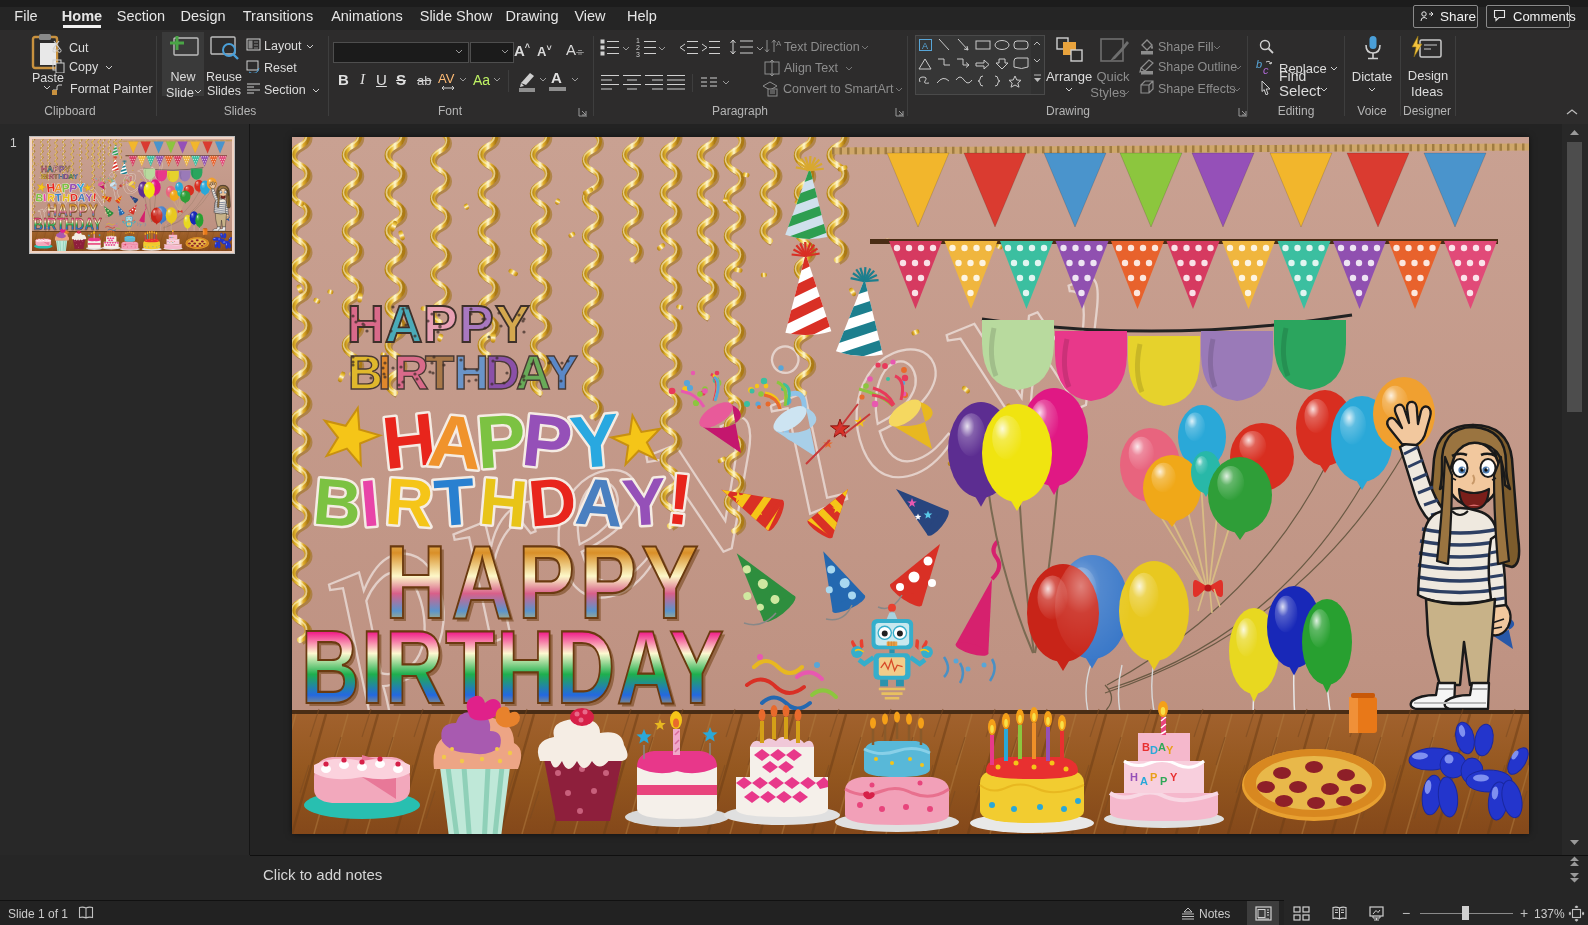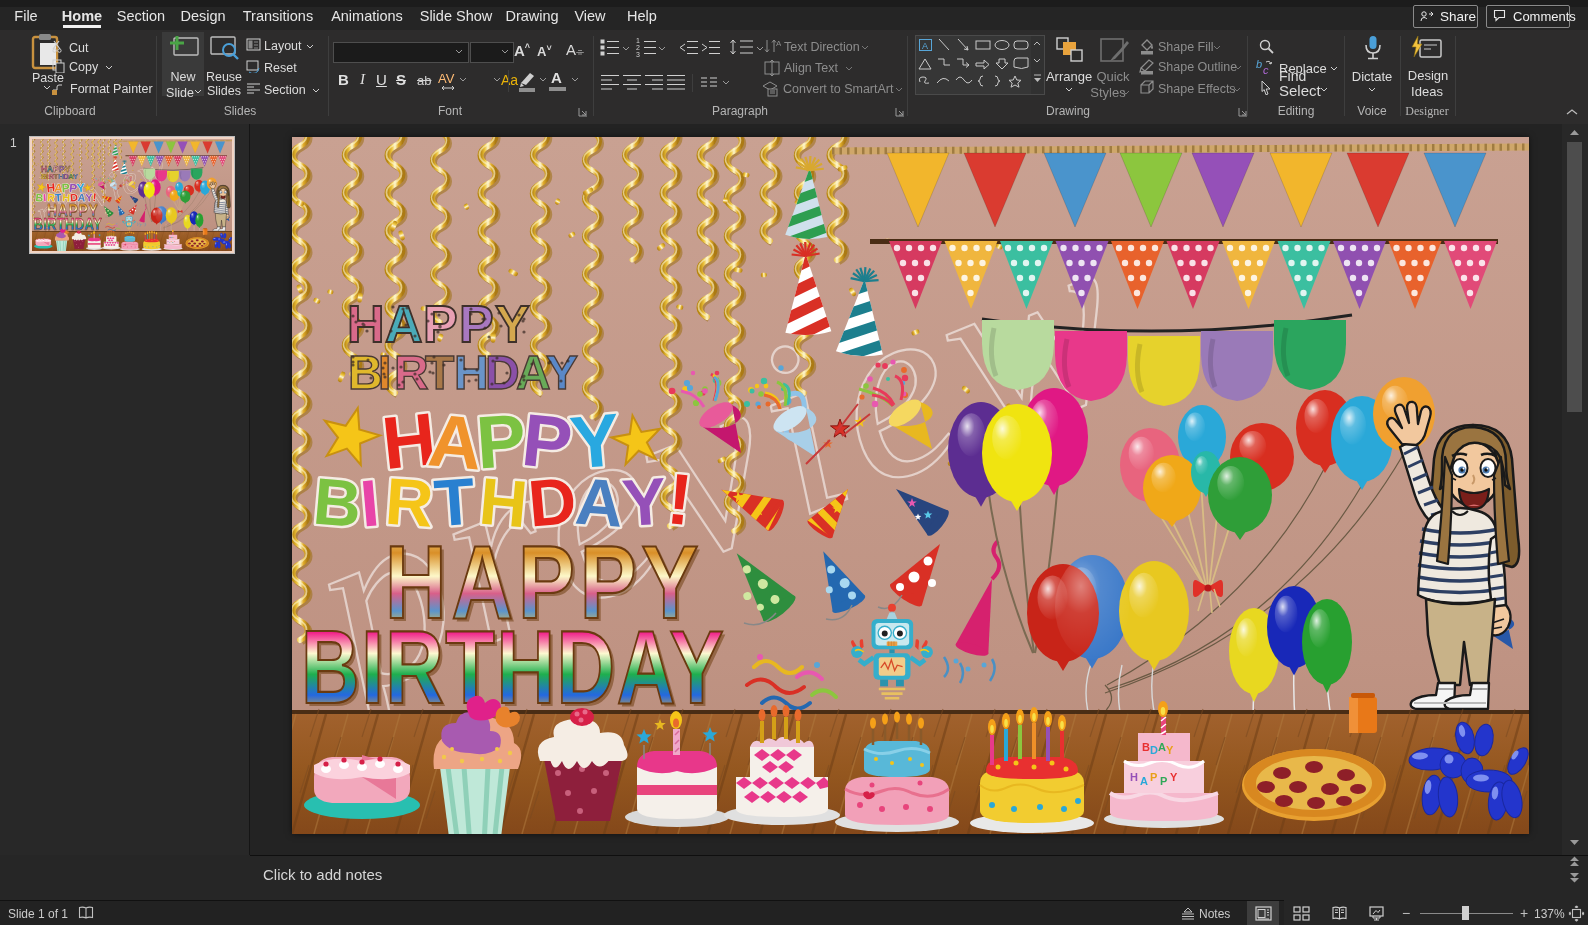--- a/index.html
+++ b/index.html
@@ -62,21 +62,21 @@
   <div class="sep" style="left:1344px;"></div>
   <div class="sep" style="left:1400px;"></div>
   <div class="sep" style="left:1455px;"></div>
   <div class="glabel" style="left:70px;">Clipboard</div>
   <div class="glabel" style="left:240px;">Slides</div>
   <div class="glabel" style="left:450px;">Font</div>
   <div class="glabel" style="left:740px;">Paragraph</div>
   <div class="glabel" style="left:1068px;">Drawing</div>
   <div class="glabel" style="left:1296px;">Editing</div>
   <div class="glabel" style="left:1372px;">Voice</div>
-  <div class="glabel" style="left:1427px;font-family:Liberation Serif, serif;">Designer</div>
+  <div class="glabel" style="left:1427px;">Designer</div>
   <div id="ribicons">
 
   <svg class="abs" style="left:28px;top:3px;" width="36" height="40" viewBox="0 0 36 40">
     <rect x="5" y="4" width="24" height="31" rx="2" fill="none" stroke="#c8913f" stroke-width="2.4"></rect>
     <rect x="11" y="1" width="12" height="6" rx="1.5" fill="#8a8a8a"></rect>
     <rect x="12" y="10" width="16" height="22" fill="#e8e8e8"></rect>
   </svg>
   <div class="rtext" style="left:32px;top:41px;">Paste</div>
   <svg class="abs" style="left:43px;top:55px;" width="8" height="5">
         <path d="M1 1 L4 4 L7 1" stroke="#cfcfcf" fill="none"></path>
@@ -156,21 +156,21 @@
   <div class="abs" style="left:376px;top:41px;color:#e0e0e0;font-size:15px;text-decoration:underline;">U</div>
   <div class="abs" style="left:396px;top:41px;color:#e0e0e0;font-size:15px;font-weight:bold;text-decoration:line-through;">S</div>
   <div class="abs" style="left:417px;top:43px;color:#d0d0d0;font-size:13px;text-decoration:line-through;">ab</div>
   <div class="abs" style="left:438px;top:41px;color:#fdba74;font-size:13px;">AV</div>
   <svg class="abs" style="left:438px;top:55px;" width="20" height="7">
         <path d="M4 3 L16 3 M4 3 L6 1 M4 3 L6 5 M16 3 L14 1 M16 3 L14 5" stroke="#d0d0d0" fill="none"></path>
       </svg>
   <svg class="abs" style="left:459px;top:47px;" width="9" height="6">
         <path d="M1 1 L4 4 L7 1" stroke="#9a9a9a" fill="none"></path>
       </svg>
-  <div class="abs" style="left:501px;top:42px;color:#eab308;font-size:14px;">Aa</div>
+  <div class="abs" style="left:473px;top:42px;color:#bef264;font-size:14px;">Aa</div>
   <svg class="abs" style="left:493px;top:47px;" width="9" height="6">
         <path d="M1 1 L4 4 L7 1" stroke="#9a9a9a" fill="none"></path>
       </svg>
   <div class="abs" style="left:508px;top:40px;width:1px;height:22px;background:#3e3e3e;"></div>
   <svg class="abs" style="left:516px;top:40px;" width="22" height="22" viewBox="0 0 22 22">
         <path d="M5 13 L14 3 L18 6 L10 15 Z" fill="#cfcfcf"></path>
         <path d="M5 13 L4 17 L8 16 Z" fill="#cfcfcf"></path>
         <rect x="3" y="18" width="16" height="4" fill="#8f8f8f"></rect>
       </svg>
   <svg class="abs" style="left:539px;top:47px;" width="9" height="6">

